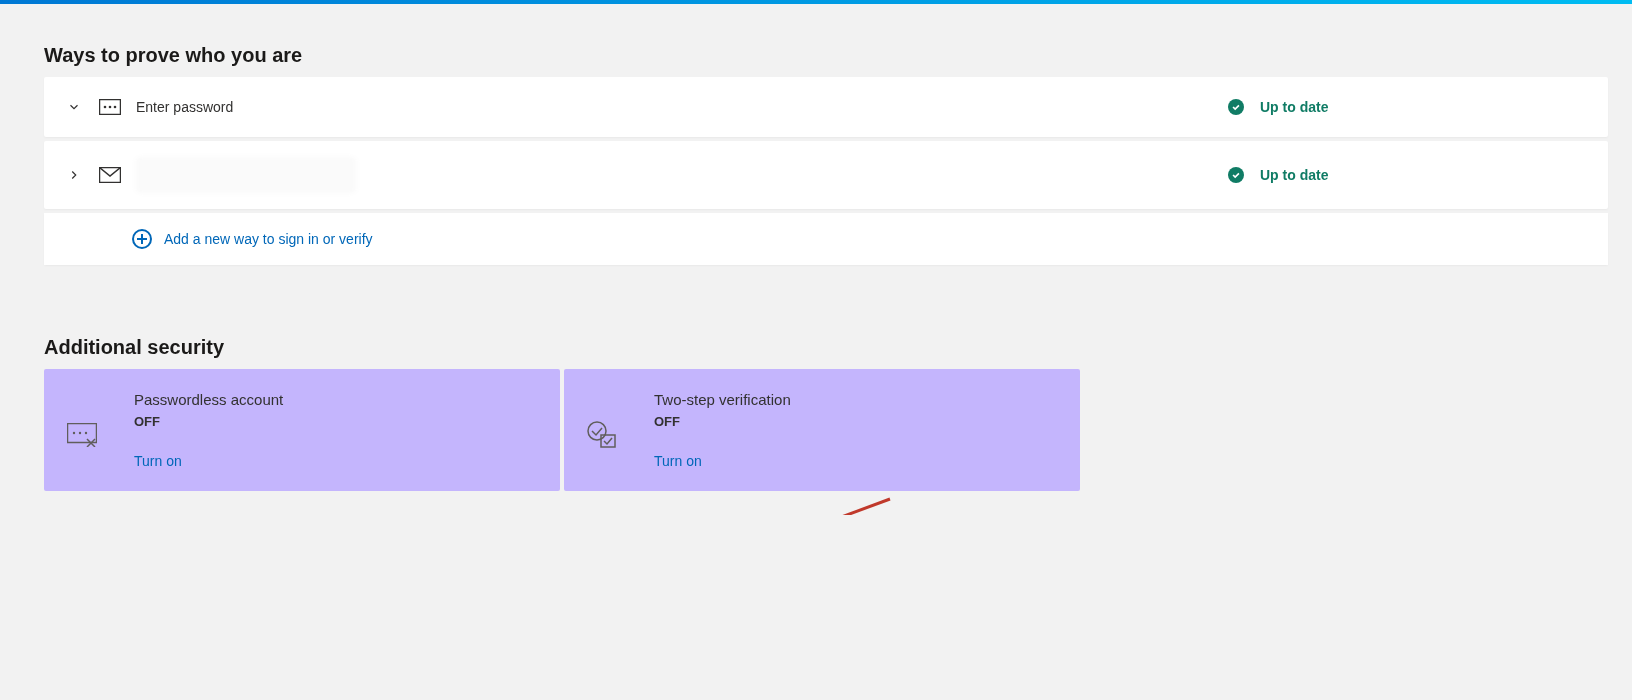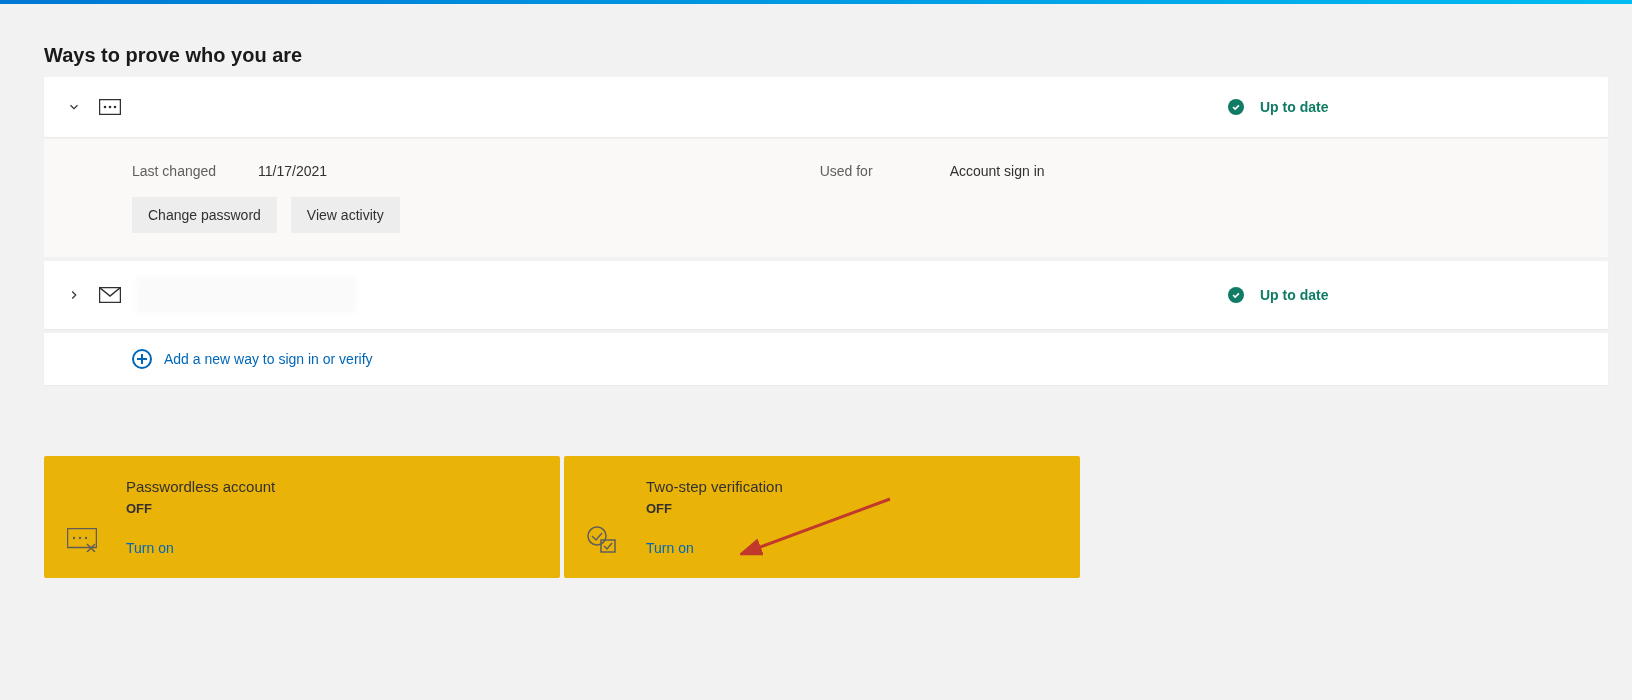--- a/index.html
+++ b/index.html
@@ -146,26 +146,26 @@
       font-size: 14px;
       line-height: 1;
       flex-shrink: 0;
     }
     .security-cards {
       display: flex;
       gap: 4px;
       width: 1036px;
     }
     .sec-card {
-      background: #eab308;
+      background: #c4b5fd;
       flex: 1;
       padding: 22px 20px 22px 22px;
       display: flex;
-      gap: 28px;
-      align-items: flex-end;
+      gap: 36px;
+      align-items: center;
       border-radius: 2px;
     }
     .sec-icon {
       width: 32px;
       height: 32px;
       display: flex;
       align-items: center;
       justify-content: center;
       margin-top: 10px;
       flex-shrink: 0;
@@ -205,48 +205,33 @@
           </svg>
       </div>
       <div class="method-icon">
         <svg width="22" height="16" viewBox="0 0 22 16">
             <rect x="0.5" y="0.5" width="21" height="15" fill="none" stroke="#323130" stroke-width="1.5"></rect>
             <circle cx="6" cy="8" r="1.3" fill="#323130"></circle>
             <circle cx="11" cy="8" r="1.3" fill="#323130"></circle>
             <circle cx="16" cy="8" r="1.3" fill="#323130"></circle>
           </svg>
       </div>
+      <div class="method-label">Enter password</div>
       <div class="method-middle"></div>
       <div class="status">
         <div class="status-check">
           <svg viewBox="0 0 24 24" fill="none" stroke="#ffffff" stroke-width="4">
               <polyline points="5 12 10 17 19 8"></polyline>
             </svg>
         </div>
         <div class="status-text">Up to date</div>
       </div>
     </div>
   </div>
 
-  <div class="expanded-panel">
-    <div class="kv-block">
-      <div class="kv-row">
-        <div class="kv-label">Last changed</div>
-        <div class="kv-value">11/17/2021</div>
-      </div>
-      <div class="btn-row">
-        <button class="btn">Change password</button>
-        <button class="btn">View activity</button>
-      </div>
-    </div>
-    <div class="kv-right">
-      <div class="kv-label">Used for</div>
-      <div class="kv-value">Account sign in</div>
-    </div>
-  </div>
 
   <div class="card" style="margin-top:4px;">
     <div class="card-row">
       <div class="chev">
         <svg viewBox="0 0 24 24" fill="none" stroke="currentColor" stroke-width="2">
             <polyline points="9 6 15 12 9 18"></polyline>
           </svg>
       </div>
       <div class="method-icon">
         <svg width="22" height="16" viewBox="0 0 22 16">
@@ -274,20 +259,21 @@
         <svg width="10" height="10" viewBox="0 0 10 10">
             <line x1="5" y1="0" x2="5" y2="10" stroke="#0067b8" stroke-width="2"></line>
             <line x1="0" y1="5" x2="10" y2="5" stroke="#0067b8" stroke-width="2"></line>
           </svg>
       </div>
       <a class="link">Add a new way to sign in or verify</a>
     </div>
   </div>
 
   <div style="height:32px;"></div>
+  <div class="section-title">Additional security</div>
 
   <div class="security-cards">
     <div class="sec-card">
       <div class="sec-icon">
         <svg width="30" height="24" viewBox="0 0 30 24">
             <rect x="0.5" y="0.5" width="29" height="19" fill="none" stroke="#605e5c" stroke-width="1.5"></rect>
             <circle cx="7" cy="10" r="1.2" fill="#605e5c"></circle>
             <circle cx="13" cy="10" r="1.2" fill="#605e5c"></circle>
             <circle cx="19" cy="10" r="1.2" fill="#605e5c"></circle>
             <line x1="20" y1="16" x2="28" y2="24" stroke="#605e5c" stroke-width="1.5"></line>

